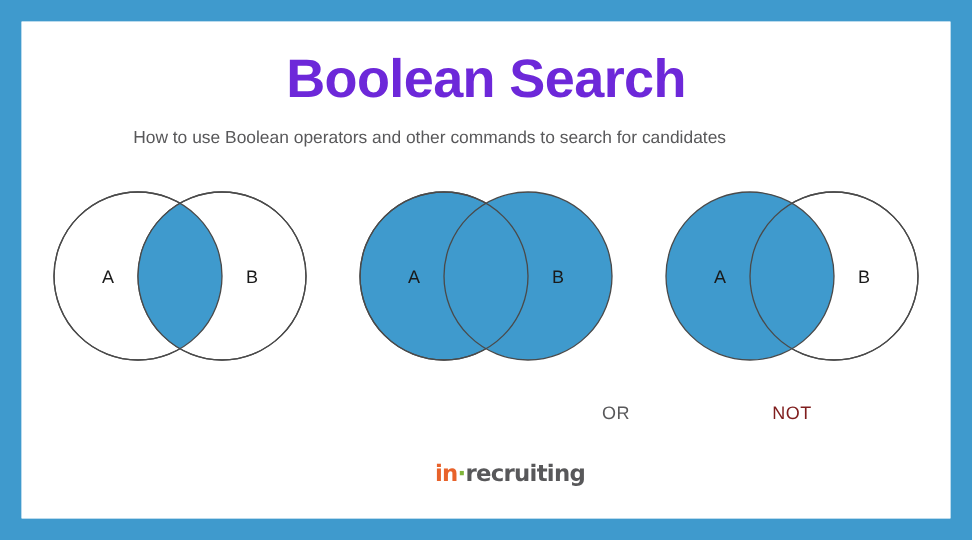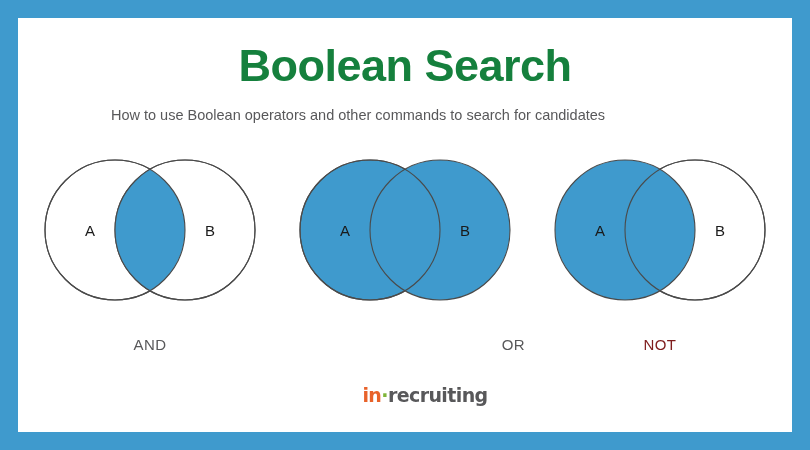--- a/index.html
+++ b/index.html
@@ -108,21 +108,21 @@
   .logo-i { color: #e8622a; }
   .logo-n { color: #7fb539; }
   .logo-rest { color: #58585a; }
 </style>
 </head>
 <body>
 
 <div id="slide" style="border-color: rgb(63, 154, 205); background: rgb(255, 255, 255);">
   <div id="canvas">
 
-    <div class="title" style="color: #15803d;">Boolean Search</div>
+    <div class="title" style="color: #6d28d9;">Boolean Search</div>
 
     <div class="subtitle" style="color: rgb(88, 88, 90);">How to use Boolean operators and other commands to search for candidates</div>
 
     <div class="venn-row">
 
       <div class="venn venn-and">
         <svg width="240" height="160" viewBox="0 0 240 160">
           <defs>
             <clipPath id="clipA-and">
                 <circle cx="85" cy="80" r="70"></circle>
@@ -131,21 +131,20 @@
           <circle cx="85" cy="80" r="70" fill="#ffffff" stroke="#4a4a4a" stroke-width="1.1"></circle>
           <circle cx="155" cy="80" r="70" fill="#ffffff" stroke="#4a4a4a" stroke-width="1.1"></circle>
           <g clip-path="url(#clipA-and)">
             <circle cx="155" cy="80" r="70" fill="#3f9acd" stroke="none"></circle>
           </g>
           <circle cx="85" cy="80" r="70" fill="none" stroke="#4a4a4a" stroke-width="1.1"></circle>
           <circle cx="155" cy="80" r="70" fill="none" stroke="#4a4a4a" stroke-width="1.1"></circle>
           <text x="60" y="86" text-anchor="middle" font-family="Liberation Sans, sans-serif" font-size="15" fill="#1a1a1a">A</text>
           <text x="180" y="86" text-anchor="middle" font-family="Liberation Sans, sans-serif" font-size="15" fill="#1a1a1a">B</text>
         </svg>
-        <div class="op-label" style="color: rgb(88, 88, 90);">AND</div>
       </div>
 
       <div class="venn venn-or">
         <svg width="240" height="160" viewBox="0 0 240 160">
           <circle cx="85" cy="80" r="70" fill="#3f9acd" stroke="#4a4a4a" stroke-width="1.1"></circle>
           <circle cx="155" cy="80" r="70" fill="#3f9acd" stroke="#4a4a4a" stroke-width="1.1"></circle>
           <circle cx="85" cy="80" r="70" fill="none" stroke="#4a4a4a" stroke-width="1.1"></circle>
           <text x="60" y="86" text-anchor="middle" font-family="Liberation Sans, sans-serif" font-size="15" fill="#1a1a1a">A</text>
           <text x="180" y="86" text-anchor="middle" font-family="Liberation Sans, sans-serif" font-size="15" fill="#1a1a1a">B</text>
         </svg>

